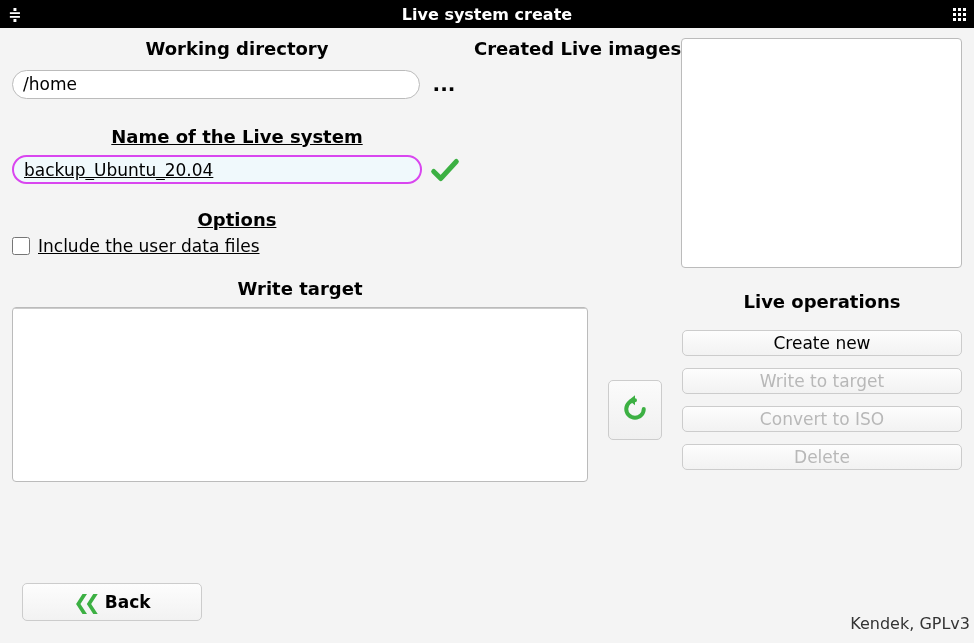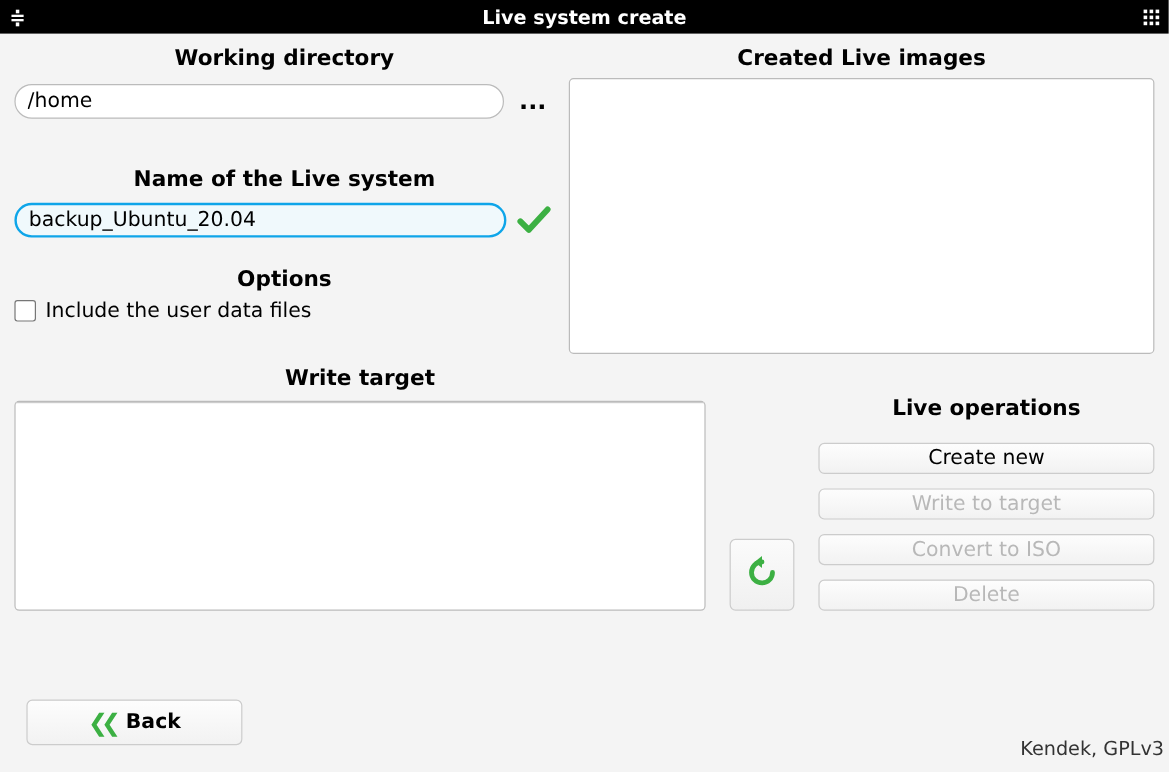--- a/index.html
+++ b/index.html
@@ -8,28 +8,28 @@
     .titlebar { background: #000; color: #fff; height: 28px; display: flex; align-items: center; justify-content: center; position: relative; font-weight: bold; font-size: 16px; }
     .titlebar-left-icon { position: absolute; left: 8px; font-size: 16px; color: #fff; }
     .titlebar-right-icon { position: absolute; right: 8px; font-size: 14px; color: #fff; display: grid; grid-template-columns: repeat(3, 3px); grid-template-rows: repeat(3, 3px); gap: 2px; }
     .titlebar-right-icon span { background: #fff; width: 3px; height: 3px; }
     
     .content { padding: 10px 12px; display: grid; grid-template-columns: 450px 1fr; grid-template-rows: auto auto auto; gap: 10px 12px; }
     
     .section-label { font-weight: bold; font-size: 18px; text-align: center; margin-bottom: 6px; color: #000; }
     
     .left-top { grid-column: 1; grid-row: 1; }
-    .right-top { grid-column: 2; grid-row: 1 / span 2; display: flex; flex-direction: column; }
-    .left-mid { grid-column: 1; grid-row: 2; }
+    .right-top { grid-column: 2; grid-row: 1 / span 2; display: flex; flex-direction: row; }
+    .left-mid { grid-column: 1; grid-row: 2; text-decoration: underline; }
     
-    .bottom-section { grid-column: 1 / span 2; grid-row: 3; display: flex; gap: 20px; align-items: flex-end; }
+    .bottom-section { grid-column: 1 / span 2; grid-row: 3; display: flex; gap: 20px; align-items: center; }
     
     .input-row { display: flex; align-items: center; gap: 6px; }
     .text-input { flex: 1; height: 29px; padding: 6px 10px; font-size: 17px; border: 1px solid #bbb; border-radius: 16px; background: #fff; }
-    .text-input.focused { border: 2px solid #0ea5e9; background: #f0f9fc; }
+    .text-input.focused { border: 2px solid #d946ef; background: #f0f9fc; }
     .browse-btn { width: 36px; height: 38px; border: none; background: transparent; font-size: 20px; font-weight: bold; cursor: pointer; }
     
     .checkmark-icon { width: 34px; height: 34px; }
     .checkmark-icon svg { width: 100%; height: 100%; }
     
     .checkbox-row { display: flex; align-items: center; gap: 8px; font-size: 17px; margin-top: 4px; }
     .checkbox-row input[type="checkbox"] { width: 18px; height: 18px; }
     
     .listbox { flex: 1; background: #fff; border: 1px solid #bbb; border-radius: 4px; min-height: 230px; }
     

